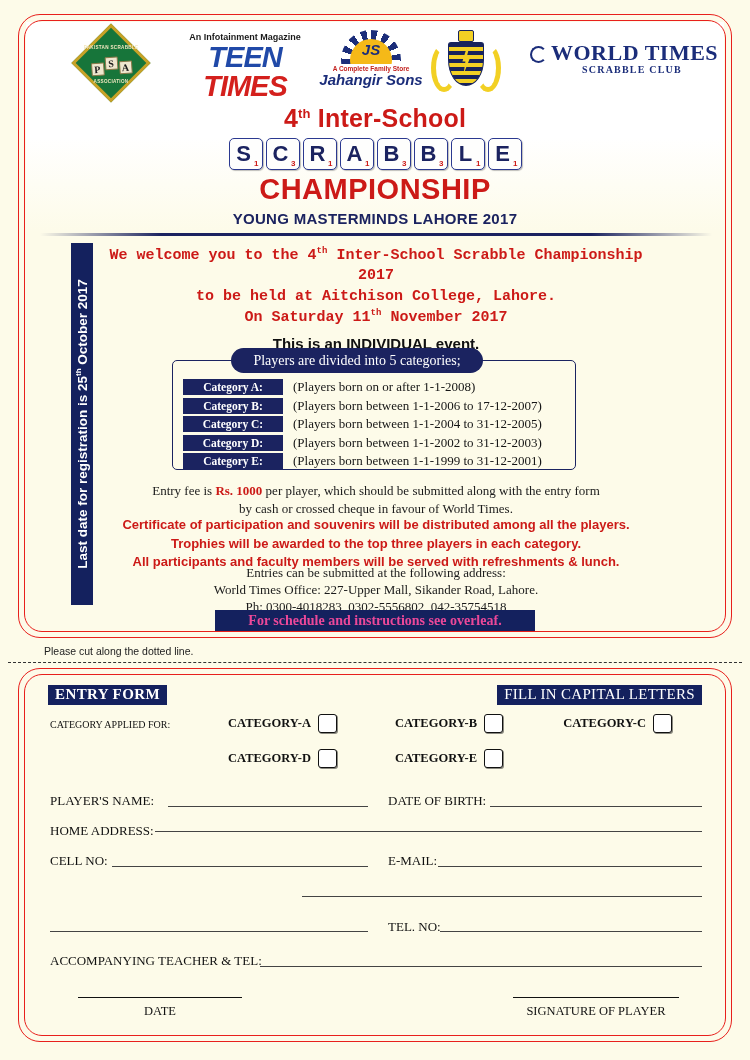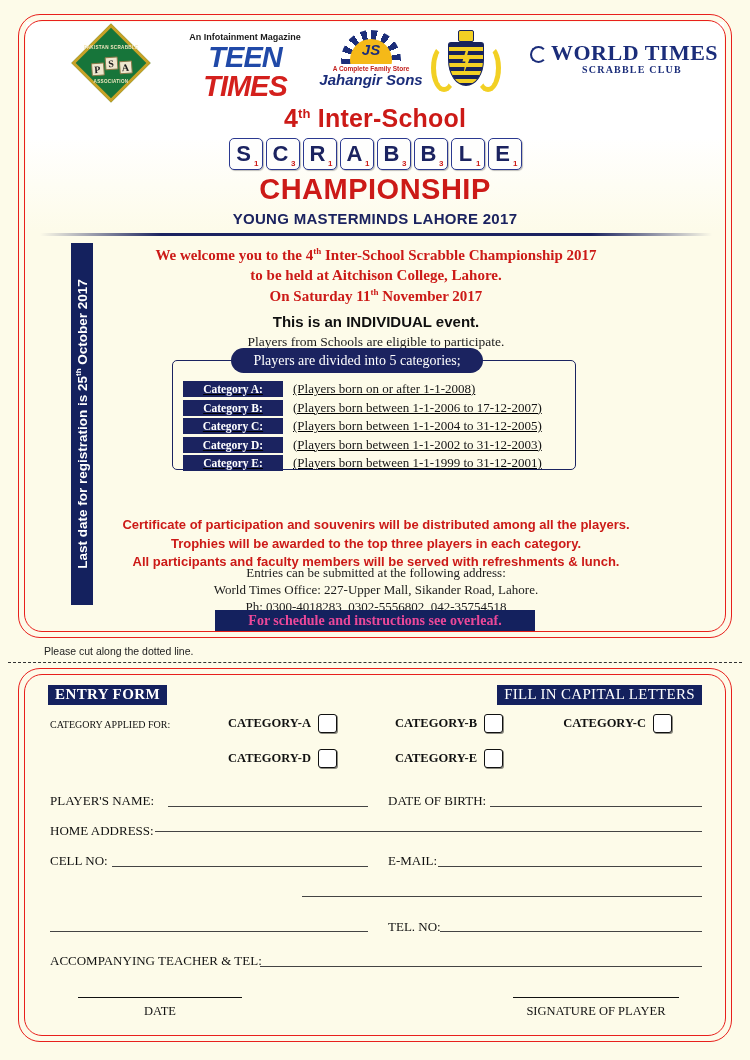--- a/index.html
+++ b/index.html
@@ -223,21 +223,21 @@
     font-family: "Liberation Sans", sans-serif; font-weight: bold;
     font-size: 13.5px; color: #ffffff; white-space: nowrap;
   }
   .side-banner sup { font-size: 8px; }
 
   
   .welcome {
     position: absolute; left: 96px; top: 245px; width: 560px; text-align: center;
   }
   .welcome .red {
-    font-family: Liberation Serif, serif; font-weight: bold;
+    font-family: Liberation Mono, monospace; font-weight: bold;
     font-size: 15px; color: #cc1a17; line-height: 1.35;
   }
   .welcome .red sup { font-size: 9px; }
   .welcome .indiv {
     font-family: "Liberation Sans", sans-serif; font-weight: bold;
     font-size: 15px; color: #101010; margin-top: 7px;
   }
   .welcome .elig {
     font-family: "Liberation Serif", serif; font-size: 13.5px;
     color: #1a1a1a; margin-top: 4px;
@@ -249,21 +249,21 @@
     border: 1.6px solid #1b2360; border-radius: 5px;
     background: #fdfbe9;
   }
   .cat-pill {
     position: absolute; left: 58px; top: -13px; width: 252px; height: 25px;
     background: #1b2360; border-radius: 13px;
     display: flex; align-items: center; justify-content: center;
     font-family: "Liberation Serif", serif; font-size: 14px; color: #fff;
   }
   .cat-rows { position: absolute; left: 10px; top: 18px; width: 384px; }
-  .cat-row { display: flex; align-items: flex-end; height: 18px; margin-bottom: 0.5px; text-decoration: underline; }
+  .cat-row { display: flex; align-items: flex-start; height: 18px; margin-bottom: 0.5px; }
   .cat-key {
     width: 100px; height: 16px; background: #1b2360; color: #fff;
     font-family: "Liberation Serif", serif; font-weight: bold; font-size: 11.5px;
     display: flex; align-items: center; justify-content: center;
   }
   .cat-val {
     margin-left: 10px;
     font-family: "Liberation Serif", serif; font-size: 13px; color: #151515;
   }
 
@@ -467,20 +467,24 @@
         <div class="cat-key">Category D:</div>
         <div class="cat-val">(Players born between 1-1-2002 to 31-12-2003)</div>
       </div>
       <div class="cat-row">
         <div class="cat-key">Category E:</div>
         <div class="cat-val">(Players born between 1-1-1999 to 31-12-2001)</div>
       </div>
     </div>
   </div>
 
+  <div class="fee">
+    <div><span>Entry fee is </span><b>Rs. 1000</b><span> per player, which should be submitted along with the entry form</span></div>
+    <div>by cash or crossed cheque in favour of World Times.</div>
+  </div>
 
   <div class="notes">
     <div>Certificate of participation and souvenirs will be distributed among all the players.</div>
     <div>Trophies will be awarded to the top three players in each category.</div>
     <div>All participants and faculty members will be served with refreshments &amp; lunch.</div>
   </div>
 
   <div class="addr">
     <div>Entries can be submitted at the following address:</div>
     <div>World Times Office: 227-Upper Mall, Sikander Road, Lahore.</div>

